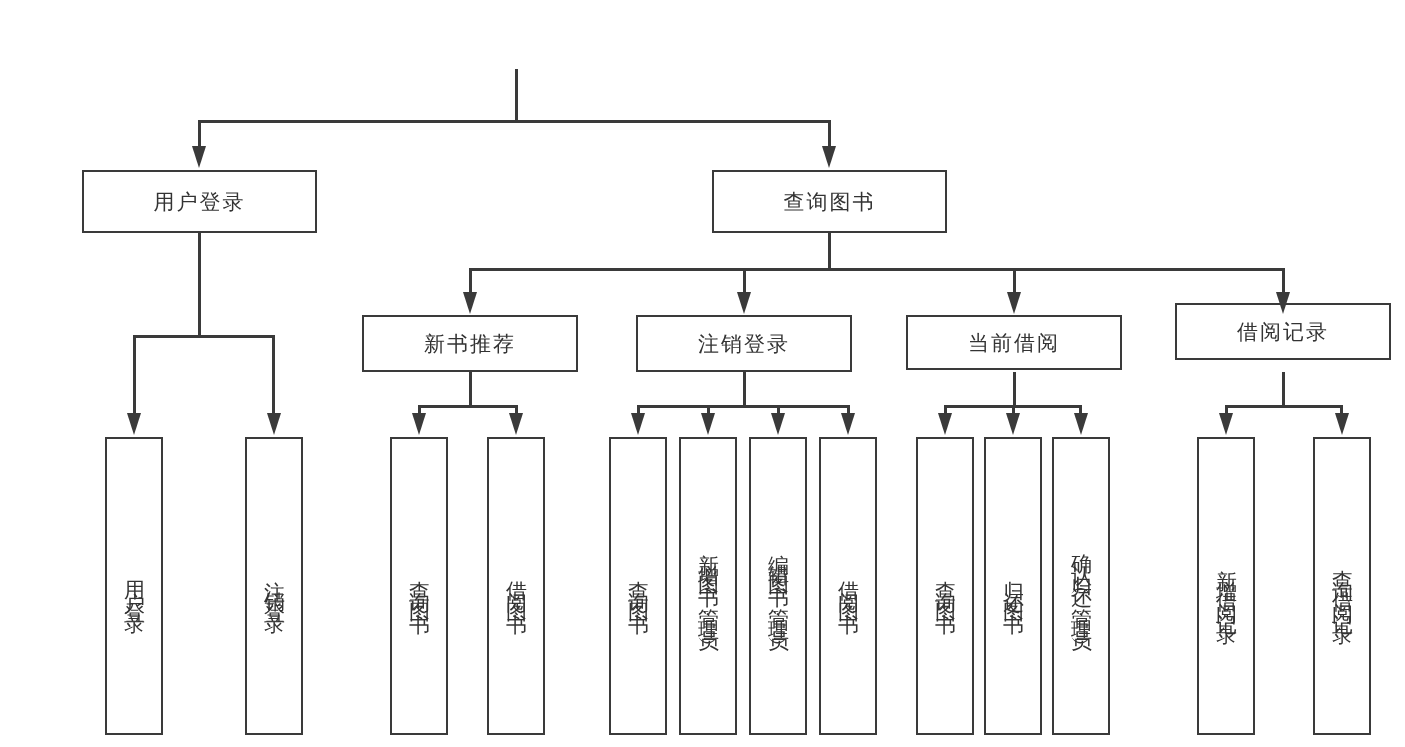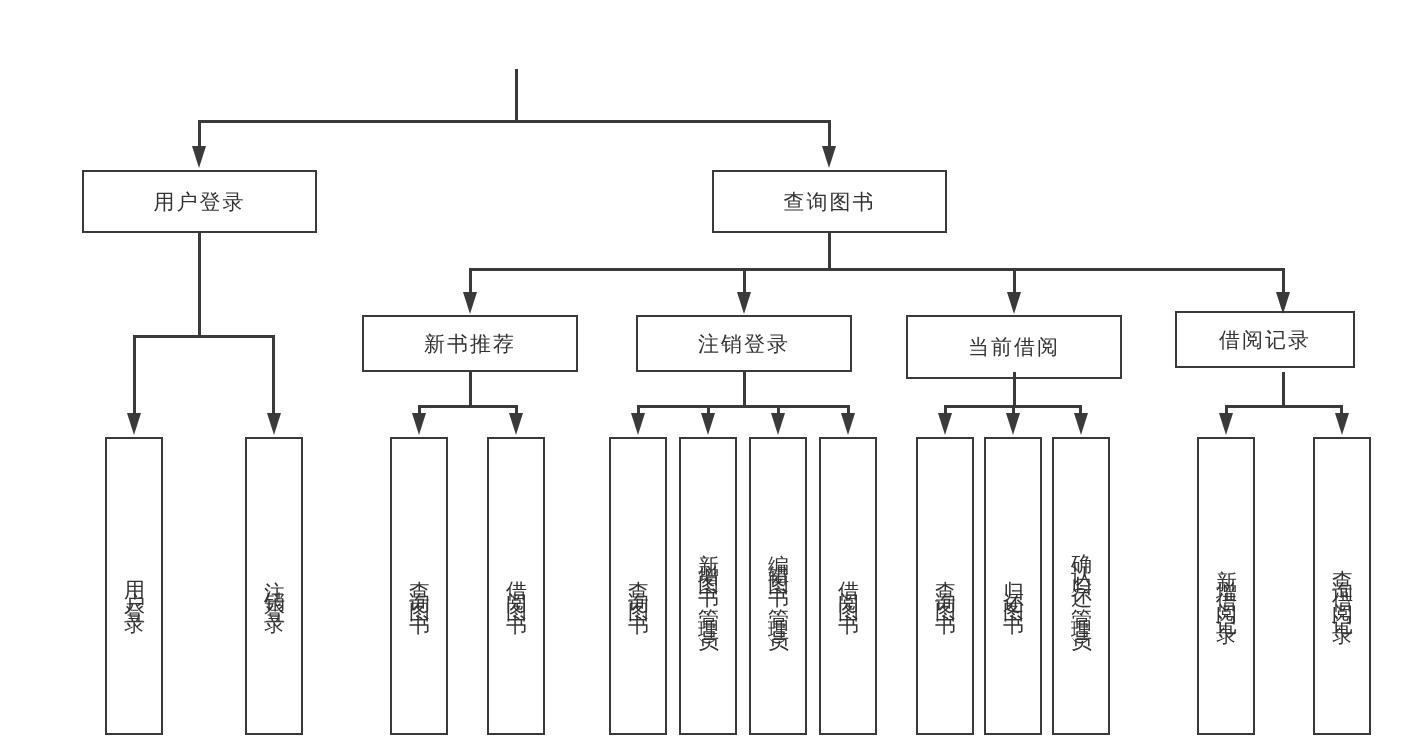--- a/index.html
+++ b/index.html
@@ -63,24 +63,24 @@
   <div class="node" style="left:712px;top:170px;width:235px;height:63px">
     <span>查询图书</span>
   </div>
 
   <div class="node" style="left:362px;top:315px;width:216px;height:57px">
     <span>新书推荐</span>
   </div>
   <div class="node" style="left:636px;top:315px;width:216px;height:57px">
     <span>注销登录</span>
   </div>
-  <div class="node" style="left:906px;top:315px;width:216px;height:64px">
+  <div class="node" style="left:906px;top:315px;width:216px;height:55px">
     <span>当前借阅</span>
   </div>
-  <div class="node" style="left:1175px;top:311px;width:180px;height:57px">
+  <div class="node" style="left:1175px;top:303px;width:216px;height:57px">
     <span>借阅记录</span>
   </div>
 
   <div class="node leaf" style="left:105px;top:437px;width:58px;height:298px">
     <span>用户登录</span>
   </div>
   <div class="node leaf" style="left:245px;top:437px;width:58px;height:298px">
     <span>注销登录</span>
   </div>
 

